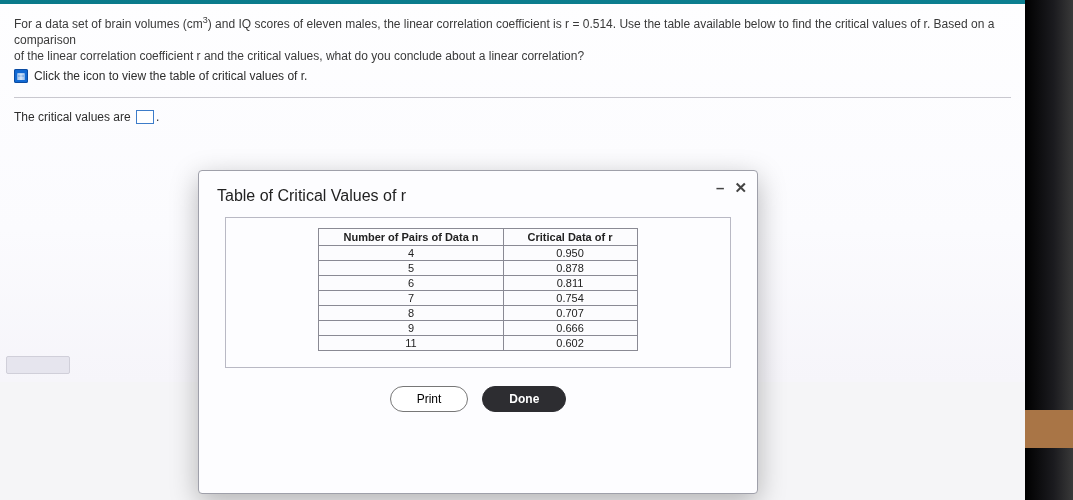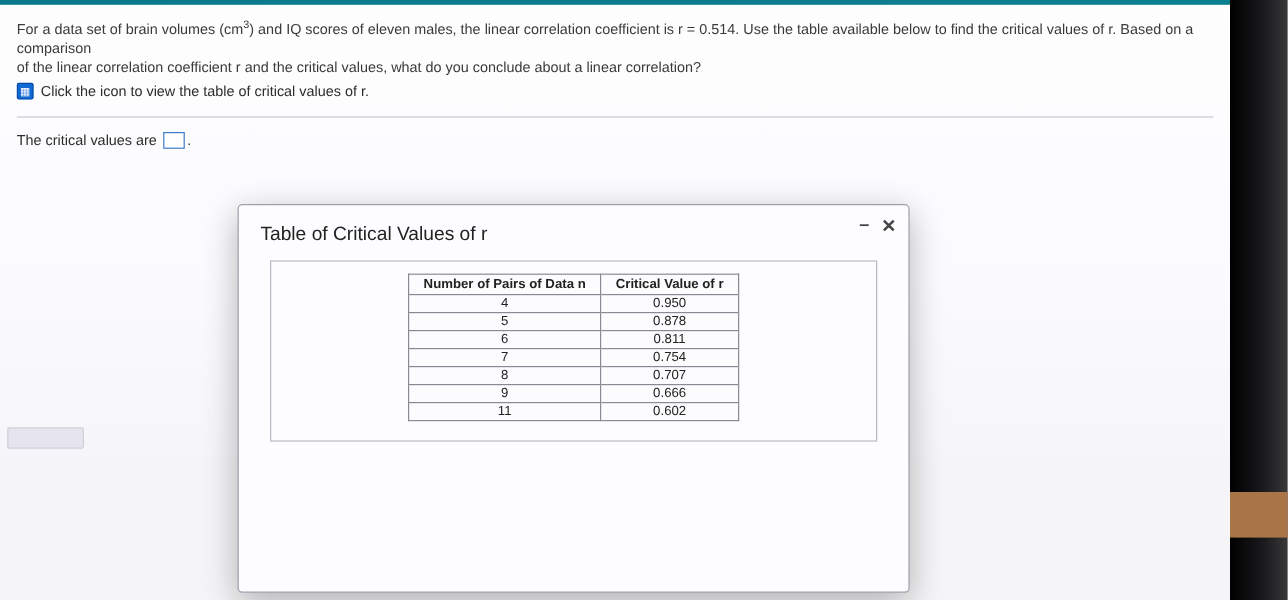--- a/index.html
+++ b/index.html
@@ -119,21 +119,21 @@
   table.crit th, table.crit td {
     border:1px solid #8a8a94;
     padding:1px 16px;
     text-align:center;
     font-weight:normal;
     background:#fcfcfe;
   }
   table.crit th {
     font-weight:bold;
     font-size:11px;
-    padding:2px 12px;
+    padding:2px 24px;
   }
 
   .modal-footer{
     display:flex; gap:14px; justify-content:center;
     margin-top:18px;
   }
   .btn {
     border:1px solid #777;
     border-radius:16px;
     padding:5px 26px;
@@ -191,21 +191,21 @@
     </div>
     <div class="modal-title">
       <span class="cursor-shadow">Table of Critical Values of r</span>
     </div>
 
     <div class="table-frame">
       <table class="crit">
         <thead>
           <tr>
             <th>Number of Pairs of Data n</th>
-            <th>Critical Value of r</th>
+            <th>Critical Data of r</th>
           </tr>
         </thead>
         <tbody>
           <tr>
               <td>4</td>
               <td>0.950</td>
             </tr>
           <tr>
               <td>5</td>
               <td>0.878</td>
@@ -227,18 +227,22 @@
               <td>0.666</td>
             </tr>
           <tr>
               <td>11</td>
               <td>0.602</td>
             </tr>
         </tbody>
       </table>
     </div>
 
+    <div class="modal-footer">
+      <button class="btn">Print</button>
+      <button class="btn primary">Done</button>
+    </div>
   </div>
 </div>
 
 <div class="sidebar">
   <div class="desk"></div>
 </div>
 
 </body></html>

